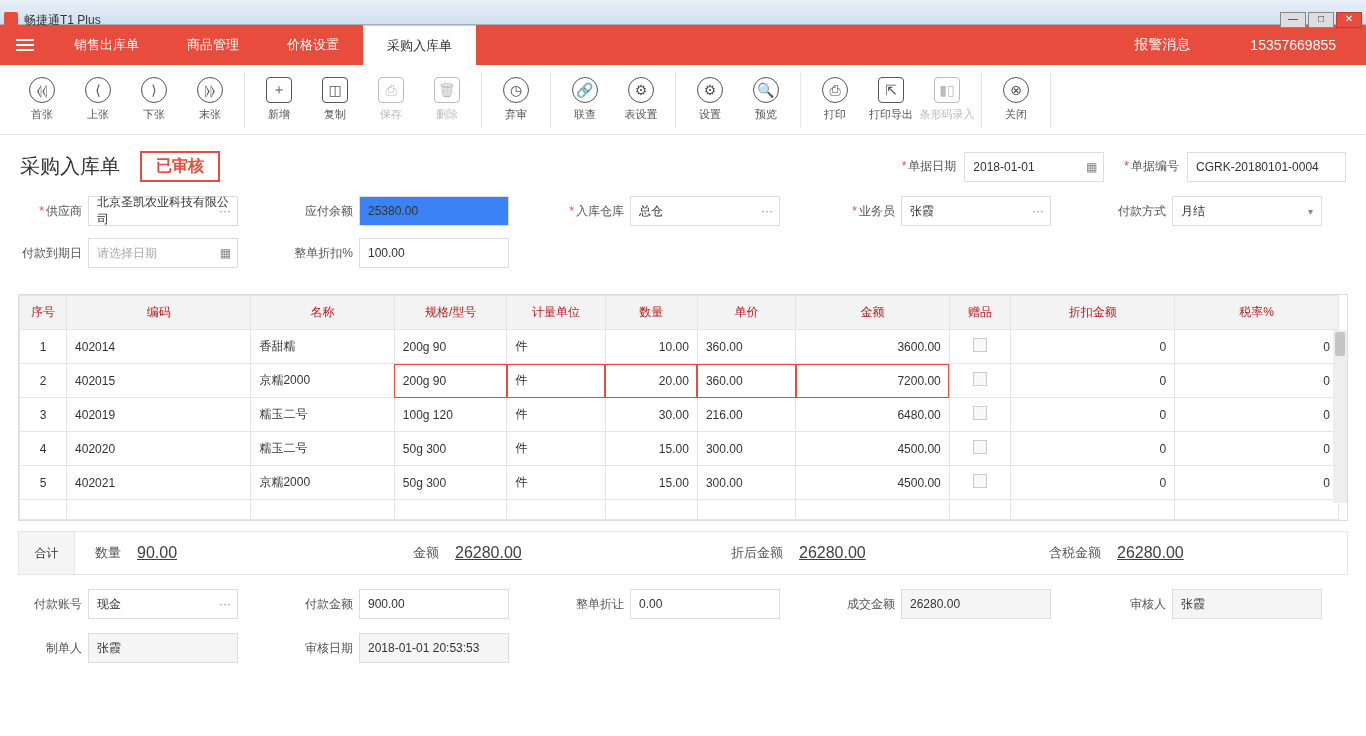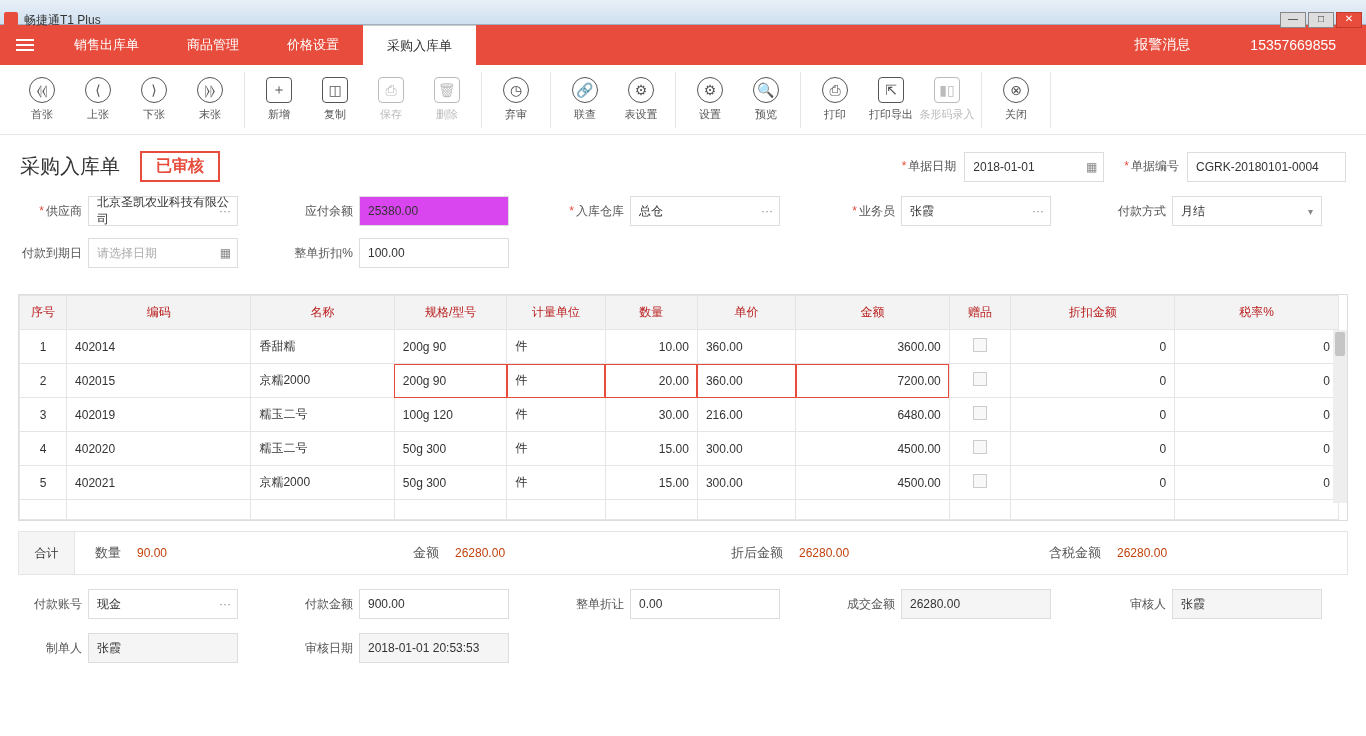--- a/index.html
+++ b/index.html
@@ -48,21 +48,21 @@
 .grid td.num { text-align: right; }
 .grid td.ctr { text-align: center; }
 .grid-scroll { overflow-x: scroll; overflow-y: hidden; }
 .grid tbody tr.hl td.hlcell { outline: 1px solid #e74c3c; outline-offset: -1px; }
 .chk { width: 14px; height: 14px; border: 1px solid #ccc; display: inline-block; background: #f8f8f8; }
 .vsb { width: 14px; background: #eee; position: absolute; right: 0; top: 35px; bottom: 17px; }
 .vsb-thumb { width: 10px; margin: 2px; height: 24px; background: #c5c5c5; border-radius: 2px; }
 .totals { margin: 10px 18px 0; border: 1px solid #e5e5e5; height: 44px; display: flex; align-items: center; }
 .totals .tlabel { width: 56px; text-align: center; background: #f5f5f5; height: 100%; display: flex; align-items: center; justify-content: center; border-right: 1px solid #e5e5e5; }
 .totals .tcell { display: flex; align-items: center; gap: 16px; padding: 0 20px; flex: 1; }
-.totals .tval { color: #c2410c; font-size: 12px; }
+.totals .tval { color: #404040; font-size: 16px; text-decoration: underline; }
 .totals .tkey { color: #555; font-size: 13px; }
 .footer { padding: 14px 20px 24px; }
 .footer .form-row { margin-bottom: 14px; }
 </style>
 </head>
 <body>
 
 <div class="titlebar">
   <div class="titlebar-icon"></div>
   <div class="titlebar-title">畅捷通T1 Plus</div>
@@ -195,21 +195,21 @@
   <div class="form-row">
     <div class="form-cell">
         <span class="lbl"><span class="req-star">*</span><span>供应商</span></span>
         <div class="fld">
           <span>北京圣凯农业科技有限公司</span>
           <span class="dots">···</span>
         </div>
       </div>
     <div class="form-cell">
         <span class="lbl">应付余额</span>
-        <div class="fld" style="background:#d946ef">
+        <div class="fld" style="background:#3b82f6">
           <span>25380.00</span>
         </div>
       </div>
     <div class="form-cell">
         <span class="lbl"><span class="req-star">*</span><span>入库仓库</span></span>
         <div class="fld">
           <span>总仓</span>
           <span class="dots">···</span>
         </div>
       </div>

